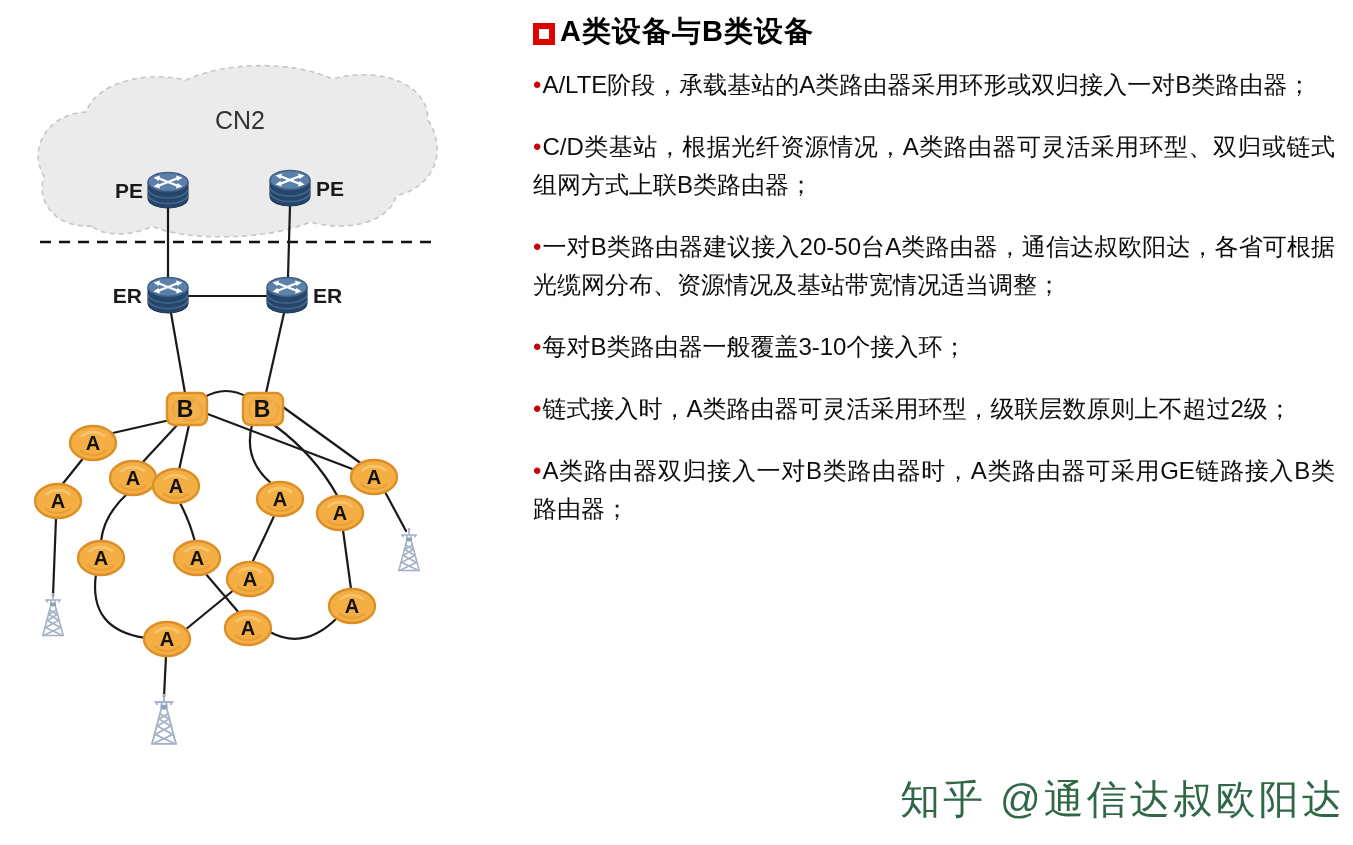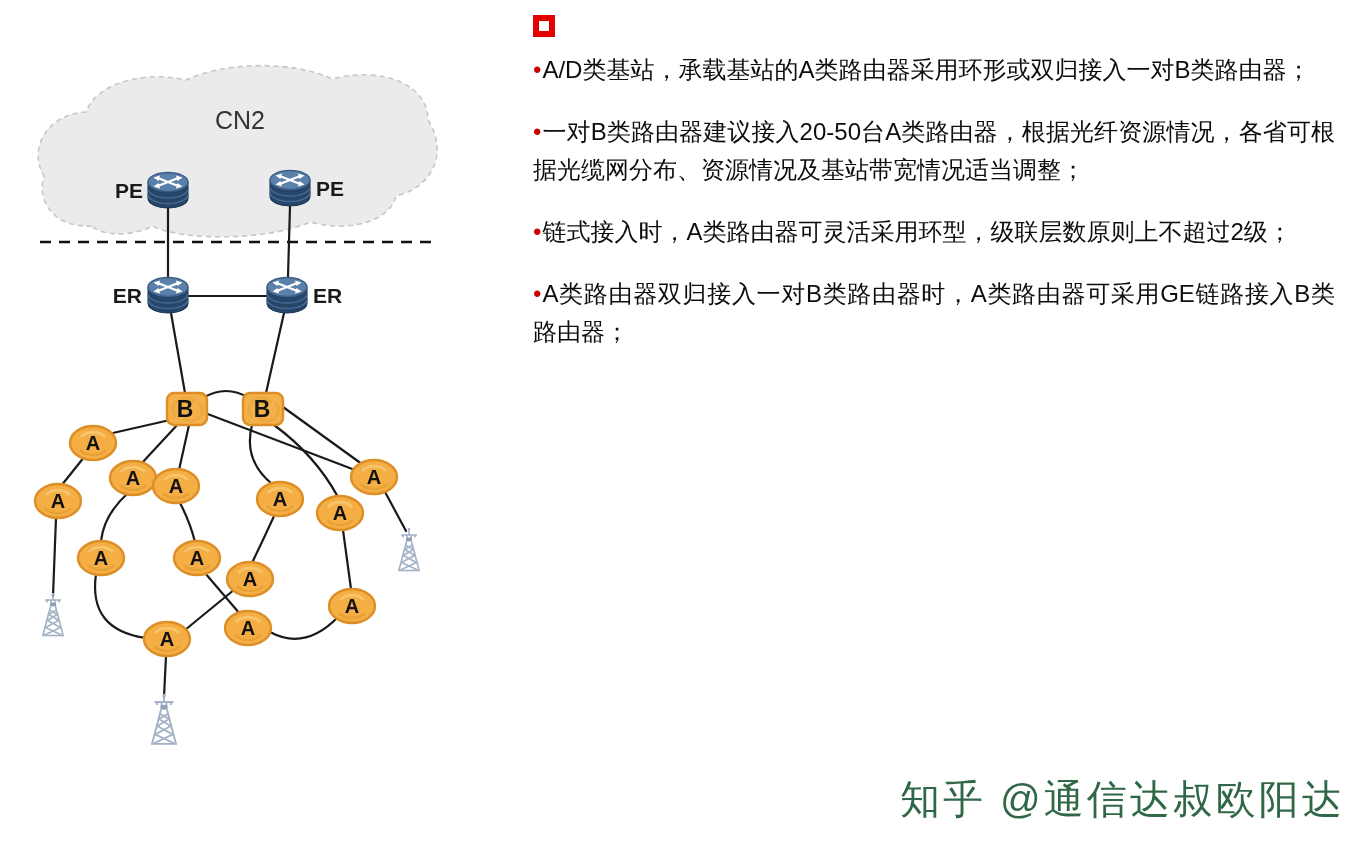--- a/index.html
+++ b/index.html
@@ -152,21 +152,24 @@
   <text class="node-letter" x="250" y="586" font-size="20">A</text>
   <text class="node-letter" x="248" y="635" font-size="20">A</text>
   <text class="node-letter" x="167" y="646" font-size="20">A</text>
   <text class="node-letter" x="352" y="613" font-size="20">A</text>
 </svg>
 </div>
 
 <div class="text-panel">
   <div class="title-row">
     <span class="title-square"></span>
+    <span class="title-text">A类设备与B类设备</span>
   </div>
 
-  <p class="bullet-para"><span class="bullet-dot">•</span><span>A/D类基站，承载基站的A类路由器采用环形或双归接入一对B类路由器；</span></p>
-  <p class="bullet-para"><span class="bullet-dot">•</span><span>一对B类路由器建议接入20-50台A类路由器，根据光纤资源情况，各省可根据光缆网分布、资源情况及基站带宽情况适当调整；</span></p>
+  <p class="bullet-para"><span class="bullet-dot">•</span><span>A/LTE阶段，承载基站的A类路由器采用环形或双归接入一对B类路由器；</span></p>
+  <p class="bullet-para"><span class="bullet-dot">•</span><span>C/D类基站，根据光纤资源情况，A类路由器可灵活采用环型、双归或链式组网方式上联B类路由器；</span></p>
+  <p class="bullet-para"><span class="bullet-dot">•</span><span>一对B类路由器建议接入20-50台A类路由器，通信达叔欧阳达，各省可根据光缆网分布、资源情况及基站带宽情况适当调整；</span></p>
+  <p class="bullet-para"><span class="bullet-dot">•</span><span>每对B类路由器一般覆盖3-10个接入环；</span></p>
   <p class="bullet-para"><span class="bullet-dot">•</span><span>链式接入时，A类路由器可灵活采用环型，级联层数原则上不超过2级；</span></p>
   <p class="bullet-para"><span class="bullet-dot">•</span><span>A类路由器双归接入一对B类路由器时，A类路由器可采用GE链路接入B类路由器；</span></p>
 </div>
 
 <div class="watermark">知乎 @通信达叔欧阳达</div>
 
 </body></html>

